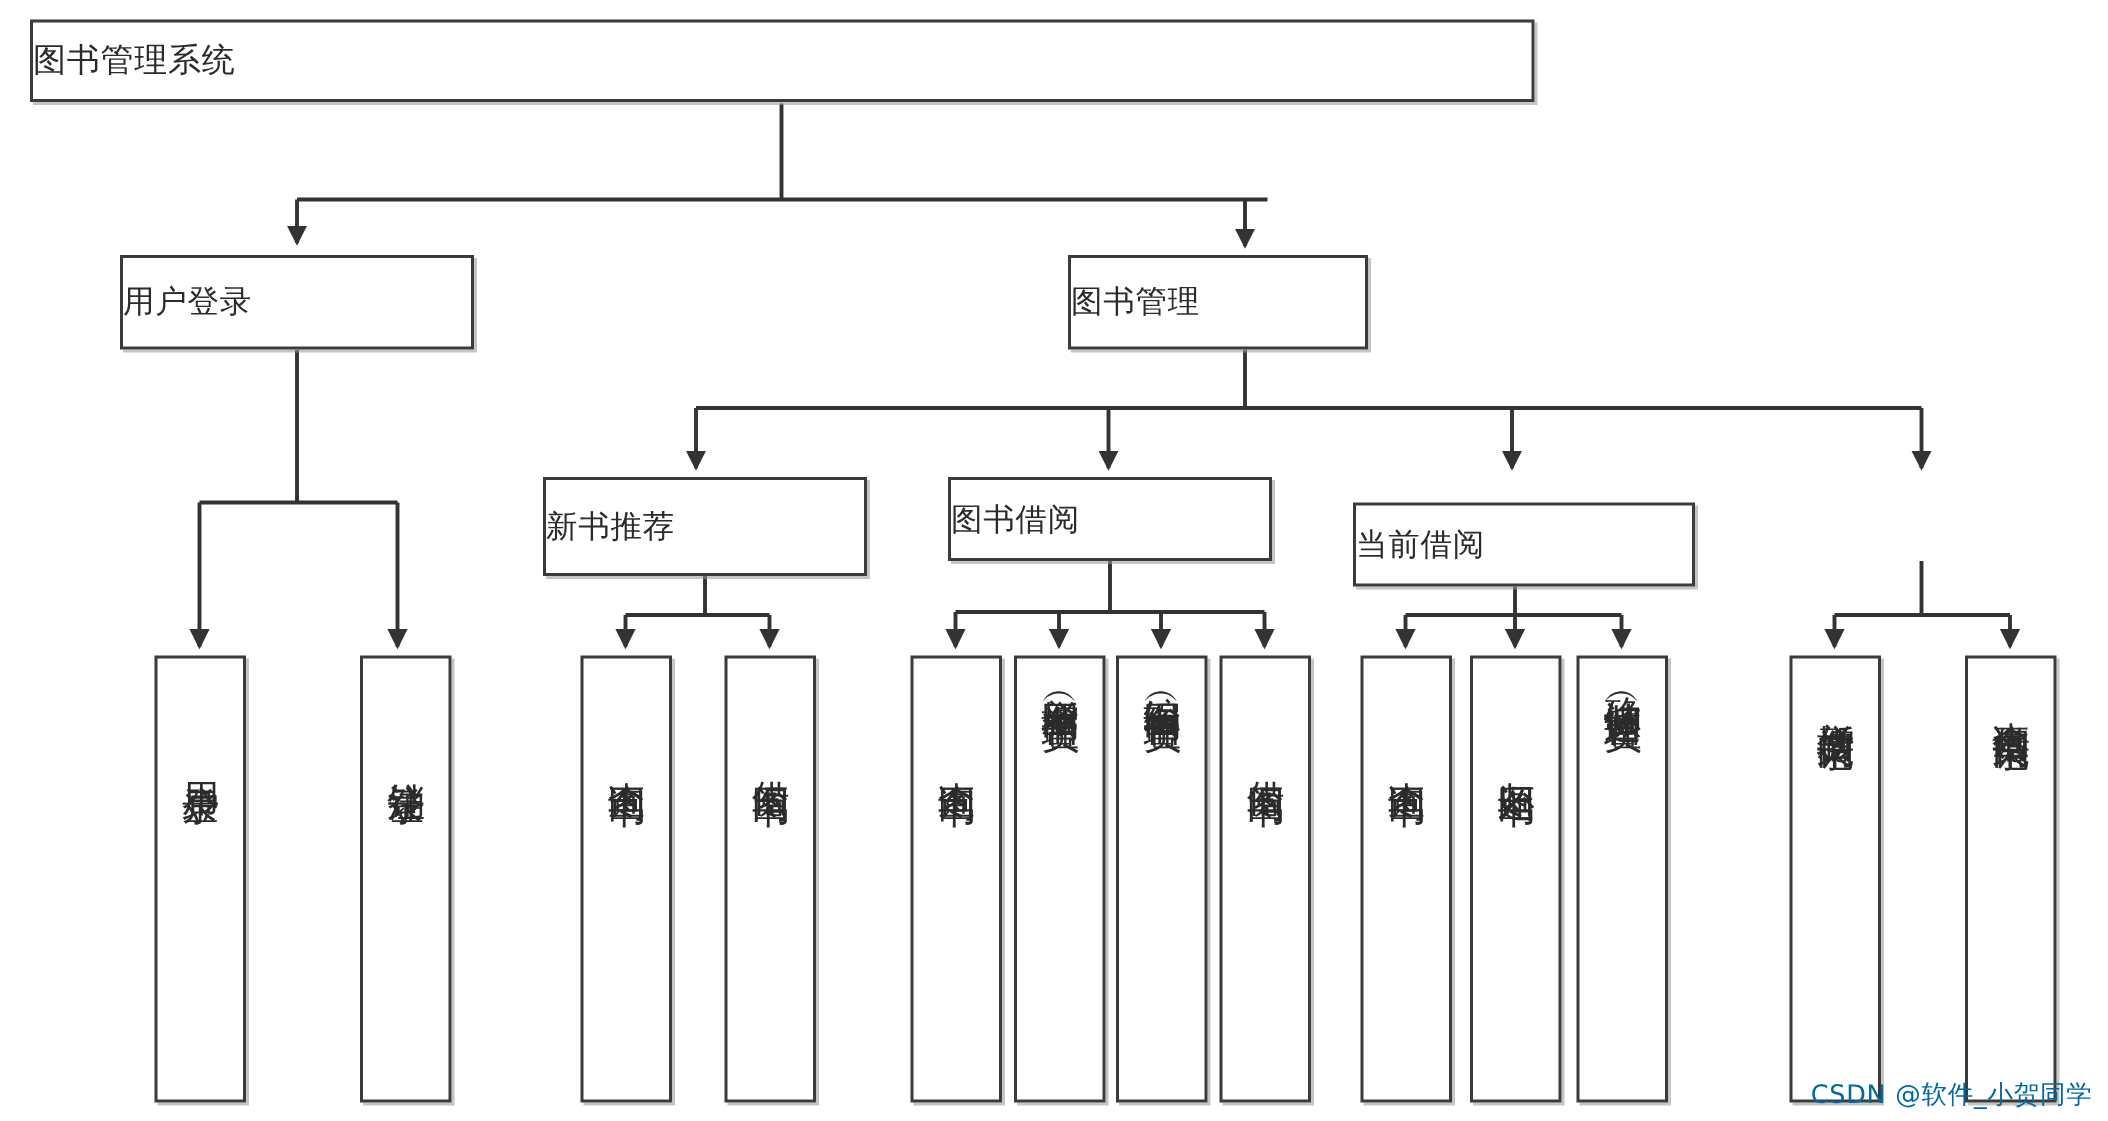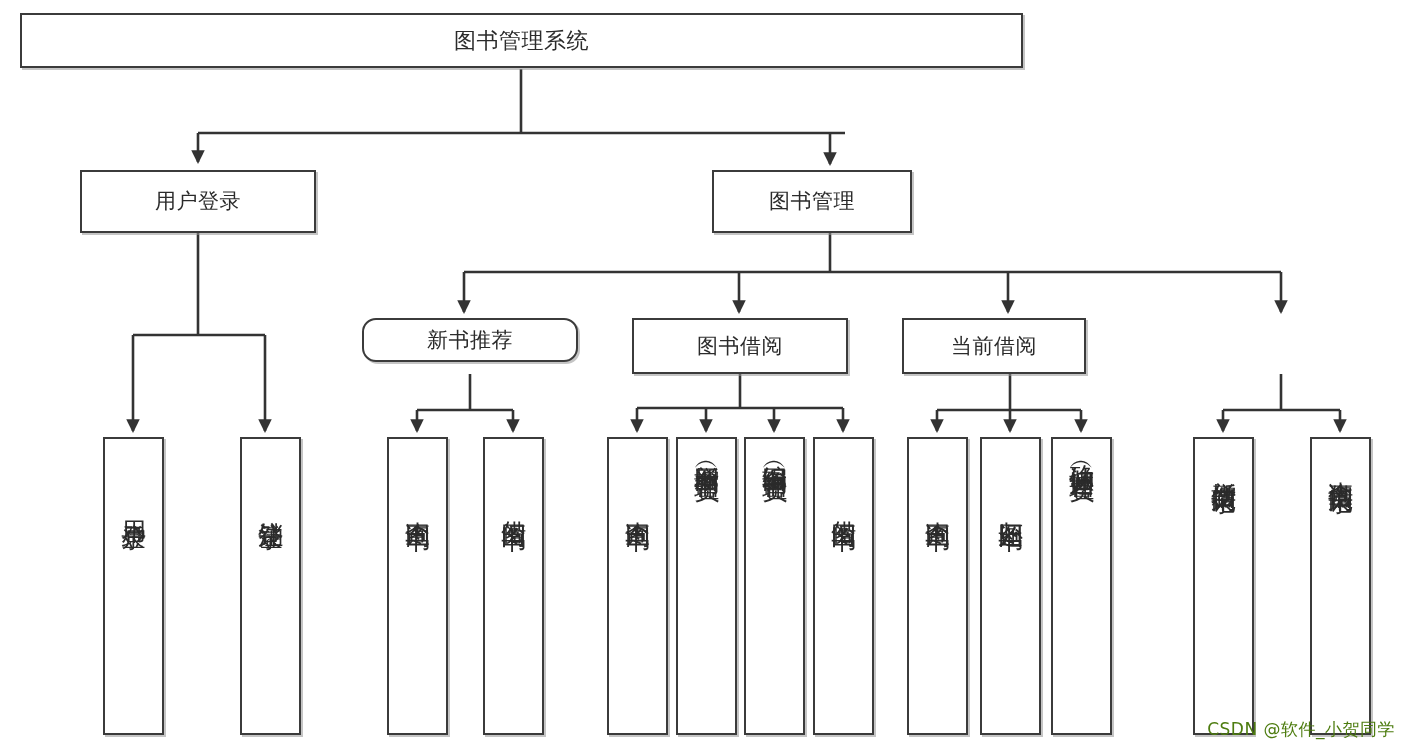--- a/index.html
+++ b/index.html
@@ -11,21 +11,20 @@
   #stage{position:relative;width:1405px;height:747px;background:#fff;}
   #wires{position:absolute;left:0;top:0;width:1405px;height:747px;pointer-events:none;}
 
   .node{
     position:absolute;
     box-sizing:border-box;
     background:#ffffff;
     border:2px solid #3b3b3b;
     display:flex;
     align-items:center;
-    justify-content:center;
     box-shadow:2px 2px 0 0 rgba(150,150,150,0.55);
   }
   .node .label{
     color:#2b2b2b;
     line-height:1.18;
     text-align:center;
     white-space:pre;
     letter-spacing:0.5px;
   }
   .node.horiz .label{
@@ -44,21 +43,21 @@
     font-size:25px;
     line-height:1.02;
     letter-spacing:2px;
     white-space:nowrap;
   }
   .watermark{
     position:absolute;
     right:10px;
     bottom:6px;
     font-size:17px;
-    color:#4d7c0f;
+    color:#0369a1;
     letter-spacing:0.5px;
     white-space:nowrap;
     user-select:none;
   }
 </style>
 </head>
 <body>
 
 <div id="stage">
 
@@ -117,29 +116,29 @@
   </div>
 
   <div class="node horiz" style="left:80px;top:170px;width:236px;height:63px;">
     <span class="label">用户登录</span>
   </div>
 
   <div class="node horiz" style="left:712px;top:170px;width:200px;height:63px;">
     <span class="label">图书管理</span>
   </div>
 
-  <div class="node horiz" style="left:362px;top:318px;width:216px;height:44px;border-radius:14px;">
+  <div class="node horiz" style="left:362px;top:318px;width:216px;height:66px;">
     <span class="label">新书推荐</span>
   </div>
 
   <div class="node horiz" style="left:632px;top:318px;width:216px;height:56px;">
     <span class="label">图书借阅</span>
   </div>
 
-  <div class="node horiz" style="left:902px;top:318px;width:184px;height:56px;">
+  <div class="node horiz" style="left:902px;top:335px;width:228px;height:56px;">
     <span class="label">当前借阅</span>
   </div>
 
 
   <div class="node vert" style="left:103px;top:437px;width:61px;height:298px;padding-top:62px;">
     <span class="label">用户登录</span>
   </div>
 
   <div class="node vert" style="left:240px;top:437px;width:61px;height:298px;padding-top:62px;">
     <span class="label">注销登录</span>

